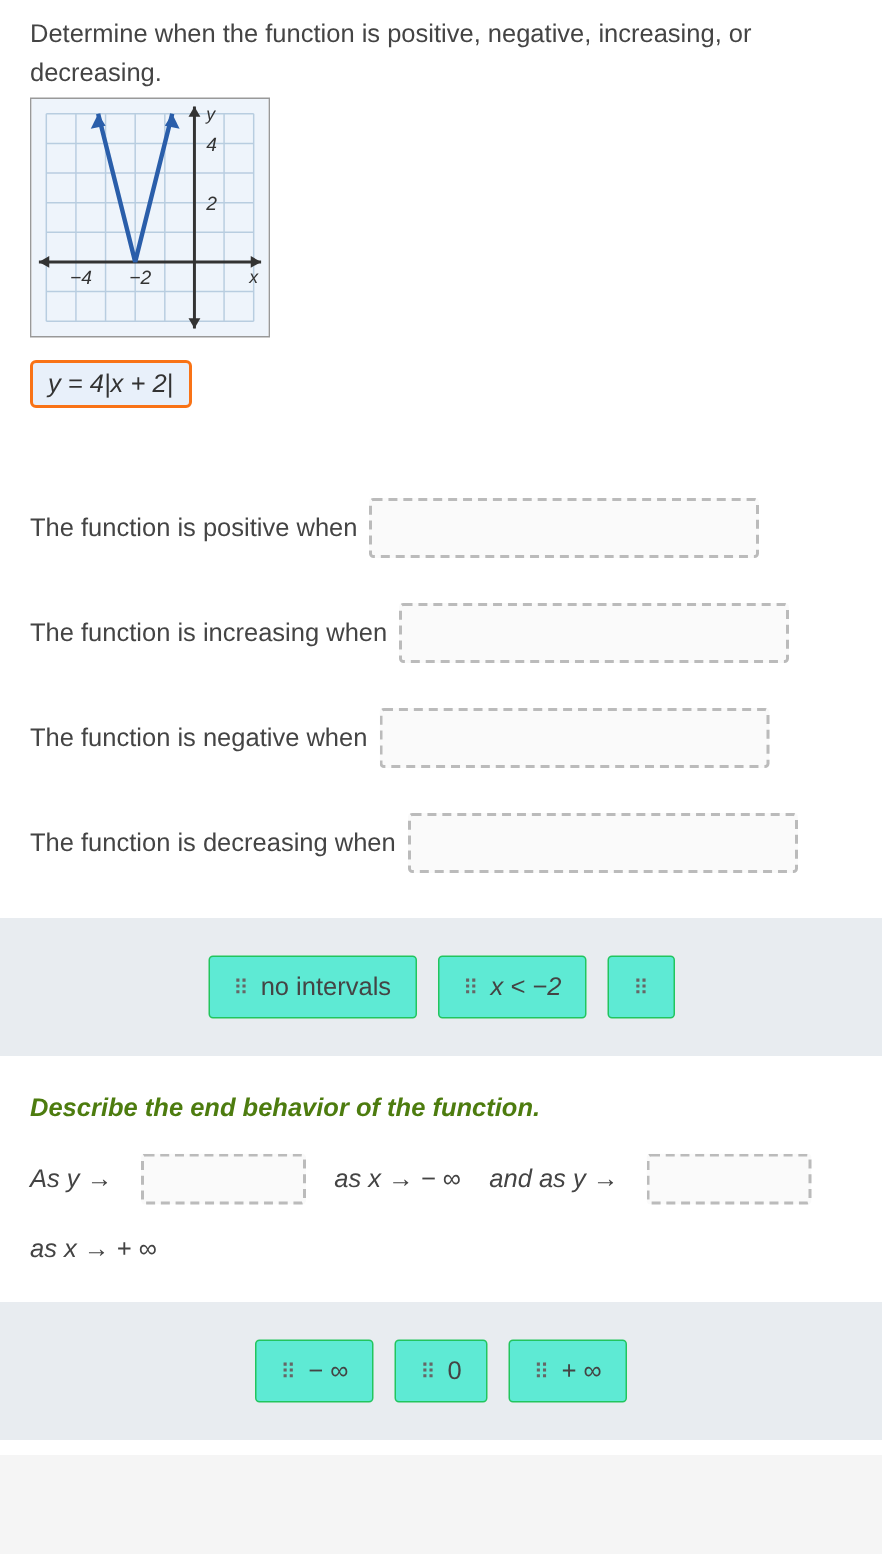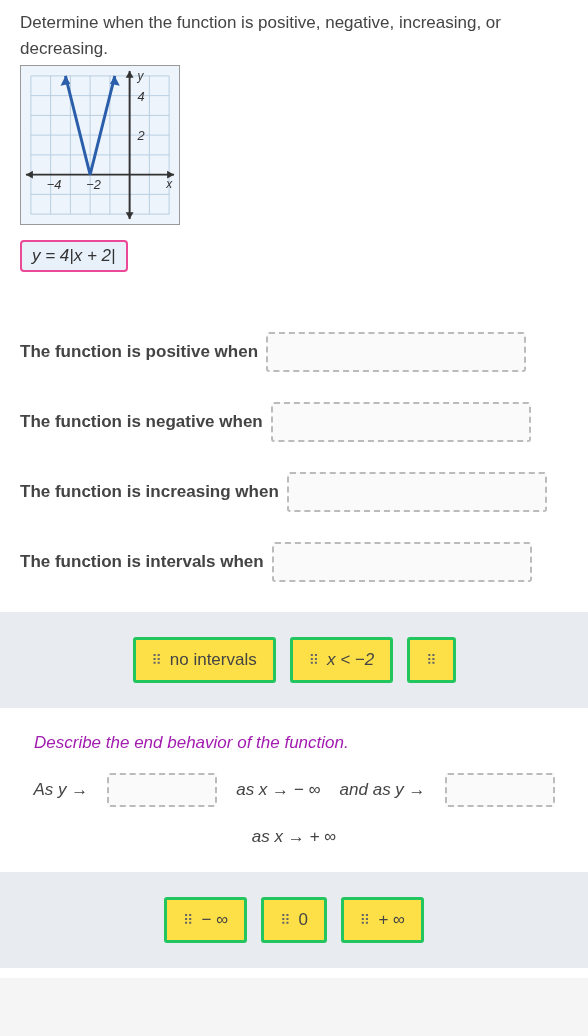--- a/index.html
+++ b/index.html
@@ -11,36 +11,35 @@
       font-size: 17px;
     }
     .container { padding: 10px 20px; background: #fff; }
     .question-text { color: #444; line-height: 1.5; margin-bottom: 4px; }
     
     .graph-container { margin-bottom: 10px; }
     .graph-svg { border: 1px solid #999; }
     
     .equation-box {
       display: inline-block;
-      border: 2px solid #ec4899;
+      border: 2px solid #f97316;
       background: #e8f0fa;
       padding: 4px 10px;
       border-radius: 4px;
       margin-bottom: 30px;
       font-style: italic;
       color: #333;
     }
     
     .statement-row {
       display: flex;
       align-items: center;
       gap: 8px;
       margin: 30px 0;
       flex-wrap: nowrap;
-      font-weight: bold;
     }
     .statement-label { color: #444; white-space: nowrap; }
     .drop-zone {
       border: 2px dashed #bbb;
       min-height: 40px;
       flex: 1;
       max-width: 260px;
       border-radius: 3px;
       background: #fafafa;
     }
@@ -49,52 +48,52 @@
     .answer-bank {
       background: #e8ecf0;
       padding: 25px 20px;
       display: flex;
       flex-wrap: wrap;
       gap: 14px;
       justify-content: center;
       margin: 25px -20px;
     }
     .answer-chip {
-      background: #fde047;
-      border: 3px solid #22c55e;
+      background: #5eead4;
+      border: 1px solid #22c55e;
       padding: 10px 16px;
       border-radius: 3px;
       display: inline-flex;
       align-items: center;
       gap: 8px;
       font-style: italic;
       color: #444;
       cursor: grab;
     }
     .drag-handle {
       display: inline-flex;
       flex-direction: column;
       gap: 2px;
       font-style: normal;
     }
     .drag-handle::before { content: "⠿"; font-size: 14px; color: #666; line-height: 1; }
     
     .section-title {
       font-style: italic;
-      color: #a21caf;
-      margin: 20px 14px;
+      color: #4d7c0f;
+      margin: 20px 0;
+      font-weight: bold;
     }
     
     .end-behavior-row {
       display: flex;
       align-items: center;
       gap: 19px;
       margin: 20px 0;
       flex-wrap: wrap;
-      justify-content: center;
     }
     .math-text { font-style: italic; color: #444; }
     
     .answer-bank.bottom { margin-bottom: 0; }
   </style>
 </head>
 <body>
 
 <div class="container">
 
@@ -140,31 +139,31 @@
   </div>
 
   <div class="equation-box">y = 4|x + 2|</div>
 
   <div class="statement-row">
     <span class="statement-label">The function is positive when</span>
     <div class="drop-zone"></div>
   </div>
 
   <div class="statement-row">
+    <span class="statement-label">The function is increasing when</span>
+    <div class="drop-zone"></div>
+  </div>
+
+  <div class="statement-row">
     <span class="statement-label">The function is negative when</span>
     <div class="drop-zone"></div>
   </div>
 
   <div class="statement-row">
-    <span class="statement-label">The function is increasing when</span>
-    <div class="drop-zone"></div>
-  </div>
-
-  <div class="statement-row">
-    <span class="statement-label">The function is intervals when</span>
+    <span class="statement-label">The function is decreasing when</span>
     <div class="drop-zone"></div>
   </div>
 
   <div class="answer-bank">
     <div class="answer-chip">
       <span class="drag-handle"></span>
       <span style="font-style:normal">no intervals</span>
     </div>
     <div class="answer-chip">
       <span class="drag-handle"></span>

